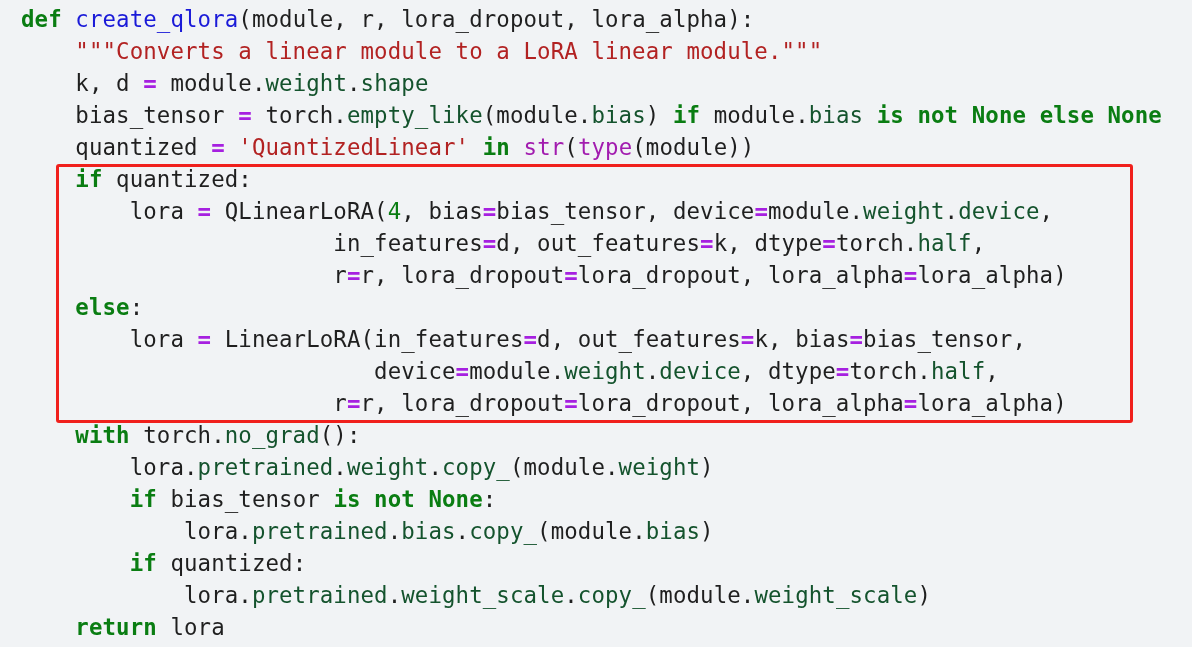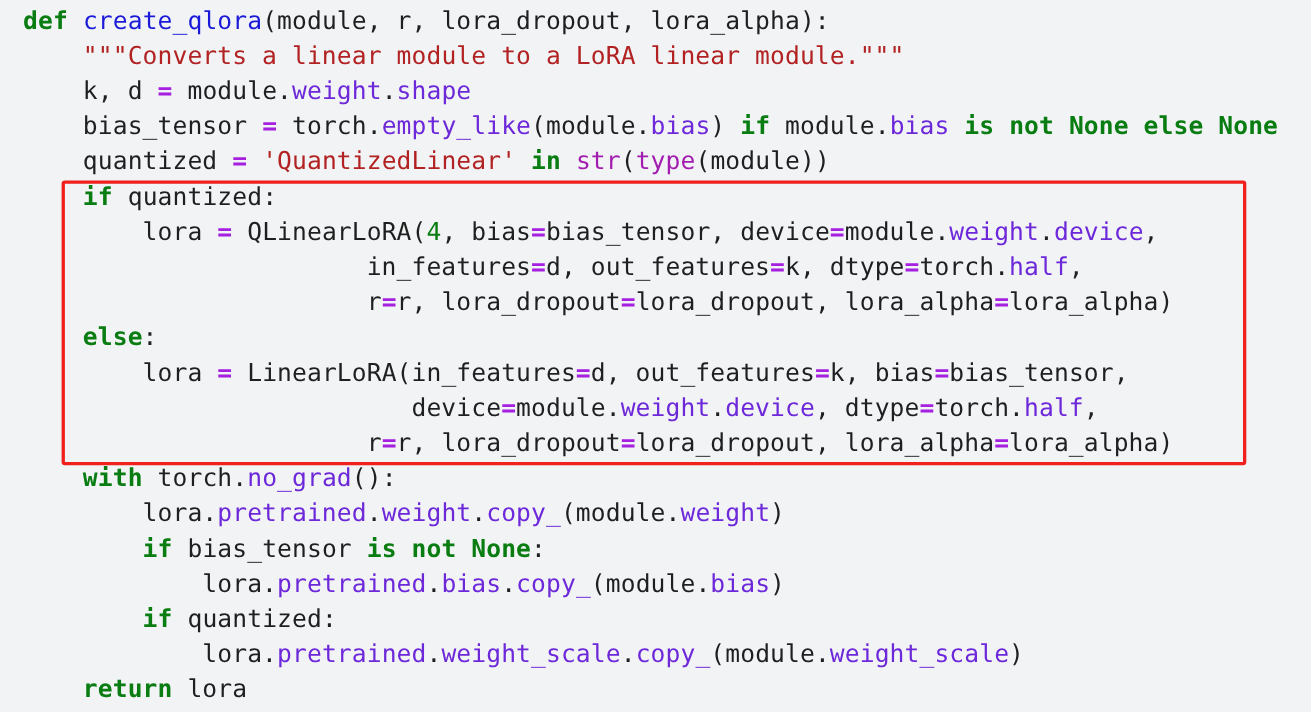--- a/index.html
+++ b/index.html
@@ -25,21 +25,21 @@
     font-size: 22.4px;
     line-height: 32px;
     color: #1f1f1f;
     letter-spacing: 0.1px;
     white-space: pre;
   }
   .line { display: block; height: 32px; }
   .kw { color: #0a7d12; font-weight: bold; }
   .fn { color: #1a1ad8; }
   .str { color: #b22222; }
-  .attr { color: #6d28d9; }
+  .attr { color: #14532d; }
   .op { color: #a620e0; font-weight: bold; }
   .num { color: #0a7d12; }
   .builtin { color: #a21caf; }
   .highlight-box {
     position: absolute;
     left: 56px;
     top: 164px;
     width: 1071px;
     height: 253px;
     border: 3px solid #f0201c;

